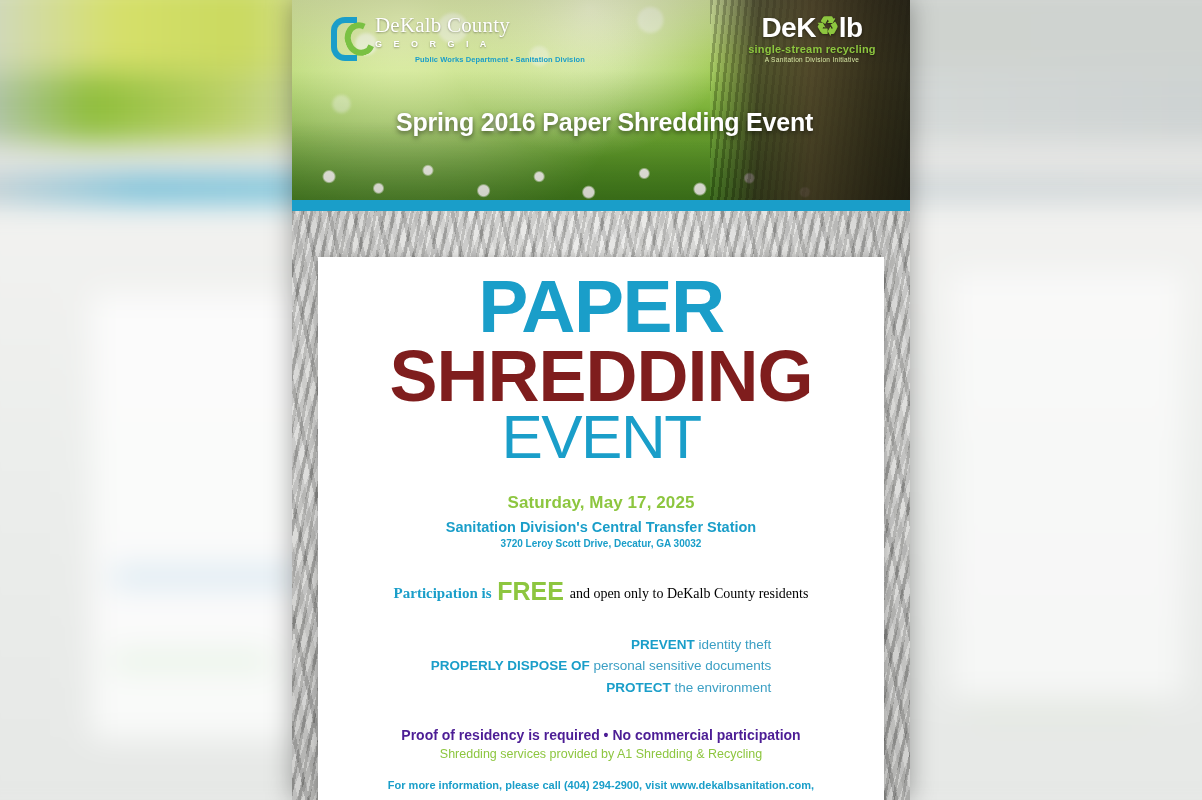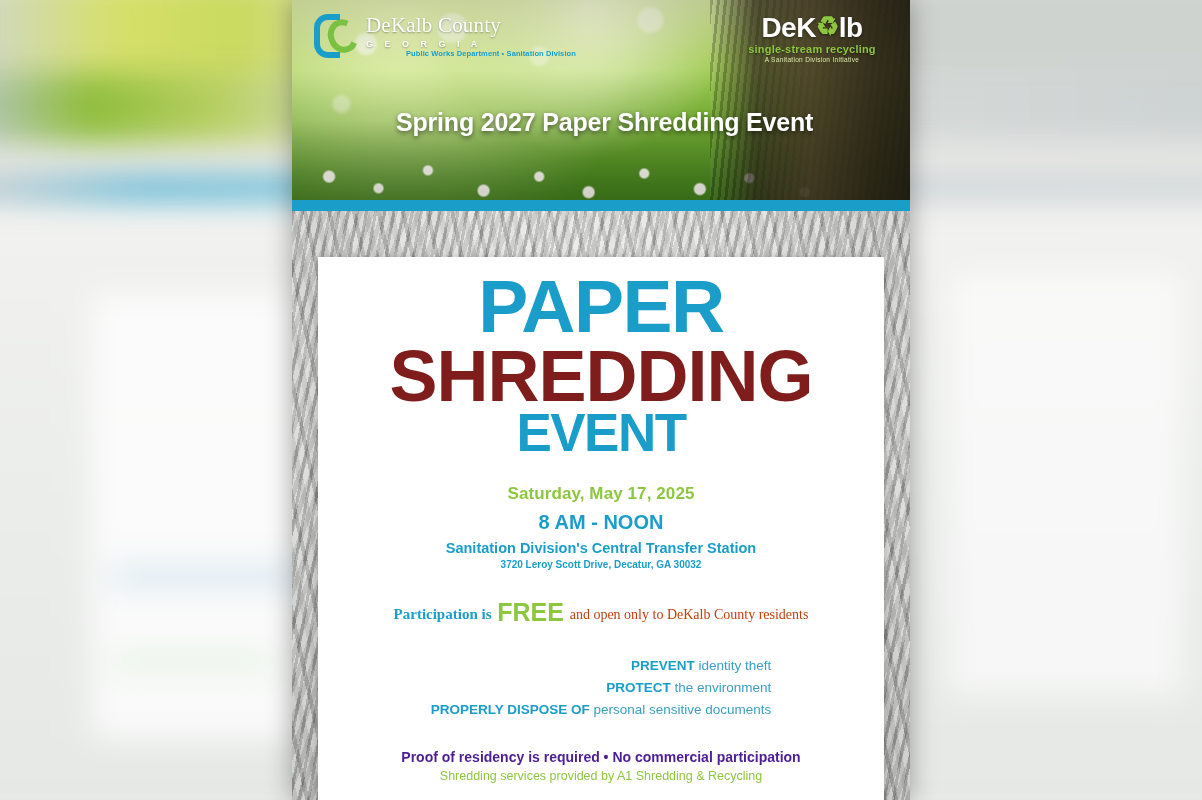--- a/index.html
+++ b/index.html
@@ -134,22 +134,22 @@
       repeating-linear-gradient(96deg, rgba(0,0,0,.22) 0 3px, rgba(255,255,255,.06) 3px 7px);
   }
   .hero-shade {
     position: absolute; inset: 0;
     background: linear-gradient(180deg, rgba(0,0,0,.12) 0%, rgba(0,0,0,0) 35%, rgba(0,0,0,.18) 100%);
   }
 
   
   .logo-dc {
     position: absolute;
-    left: 22px; top: 14px;
-    display: flex; align-items: center; gap: 8px;
+    left: 39px; top: 14px;
+    display: flex; align-items: center; 
   }
   .dc-mark {
     width: 44px; height: 44px; position: relative; flex: none;
   }
   .dc-mark .d {
     position: absolute; left: 0; top: 0; width: 26px; height: 44px;
     border: 6px solid #1a9ec9;
     border-right: none;
     border-radius: 14px 0 0 14px;
     box-sizing: border-box;
@@ -168,20 +168,21 @@
     font-size: 21px; color: #ffffff; line-height: 1;
     letter-spacing: .2px;
     text-shadow: 0 1px 2px rgba(0,0,0,.35);
   }
   .dc-sub {
     font-size: 9px; letter-spacing: 4.5px; color: #ffffff;
     margin-top: 3px; font-weight: bold;
     text-shadow: 0 1px 2px rgba(0,0,0,.35);
   }
   .dc-dept {
+    margin-top: 6px;
     font-size: 7.5px; font-weight: bold; color: #1a9ec9;
     letter-spacing: .1px;
     padding-left: 40px;
   }
 
   .logo-dekalb {
     position: absolute;
     right: 18px; top: 14px;
     text-align: center;
     width: 160px;
@@ -255,21 +256,21 @@
     margin-top: 14px;
     font-size: 75px; font-weight: bold; color: #1a9ec9;
     letter-spacing: -1.5px; line-height: .95;
   }
   .t-shredding {
     font-size: 72px; font-weight: bold; color: #7f1d1d;
     letter-spacing: -1px; line-height: 1.02;
     margin-top: -2px;
   }
   .t-event {
-    font-size: 53px; font-weight: bold; color: #1a9ec9;
+    font-size: 62px; font-weight: normal; color: #1a9ec9;
     letter-spacing: -1.5px; line-height: .95;
     margin-top: -6px;
   }
 
   .date {
     margin-top: 26px;
     font-size: 17px; font-weight: bold; color: #8dc63f;
     letter-spacing: .1px;
   }
   .time {
@@ -293,21 +294,21 @@
   .free-line .free-word {
     font-family: "Liberation Sans", sans-serif;
     font-size: 25px; font-weight: bold; color: #8dc63f;
     vertical-align: -2px;
     margin: 0 2px;
   }
   .free-line .tail {
     font-family: "Liberation Serif", serif;
     font-weight: normal;
     font-size: 14px;
-    color: #c2410c;
+    color: #000000;
   }
 
   .bullets {
     margin-top: 28px;
     display: inline-block;
     text-align: right;
   }
   .bullet {
     font-size: 13.5px; line-height: 1.62; color: #1a9ec9;
   }
@@ -367,56 +368,55 @@
       </div>
 
       <div class="logo-dekalb">
         <div class="dek-word">
           <span>DeK</span><span class="recycle">♻</span><span>lb</span>
         </div>
         <div class="dek-sub">single-stream recycling</div>
         <div class="dek-tag">A Sanitation Division Initiative</div>
       </div>
 
-      <div class="hero-title">Spring 2027 Paper Shredding Event</div>
+      <div class="hero-title">Spring 2016 Paper Shredding Event</div>
     </div>
 
     <div class="hero-rule"></div>
 
     <div class="shred">
 
       <div class="card">
 
         <div class="t-paper">PAPER</div>
         <div class="t-shredding">SHREDDING</div>
         <div class="t-event">EVENT</div>
 
         <div class="date">Saturday, May 17, 2025</div>
-        <div class="time">8 AM - NOON</div>
         <div class="venue">Sanitation Division's Central Transfer Station</div>
         <div class="addr">3720 Leroy Scott Drive, Decatur, GA 30032</div>
 
         <div class="free-line">
           <span>Participation is</span>
           <span class="free-word">FREE</span>
           <span class="tail">and open only to DeKalb County residents</span>
         </div>
 
         <div class="bullets">
           <div class="bullet">
             <span class="k">PREVENT</span>
             <span class="v">identity theft</span>
           </div>
           <div class="bullet">
+            <span class="k">PROPERLY DISPOSE OF</span>
+            <span class="v">personal sensitive documents</span>
+          </div>
+          <div class="bullet">
             <span class="k">PROTECT</span>
             <span class="v">the environment</span>
-          </div>
-          <div class="bullet">
-            <span class="k">PROPERLY DISPOSE OF</span>
-            <span class="v">personal sensitive documents</span>
           </div>
         </div>
 
         <div class="rules">
           <div>Proof of residency is required • No commercial participation</div>
         </div>
         <div class="provider">Shredding services provided by A1 Shredding &amp; Recycling</div>
 
         <div class="contact">
           <div>For more information, please call (404) 294-2900, visit www.dekalbsanitation.com,</div>

